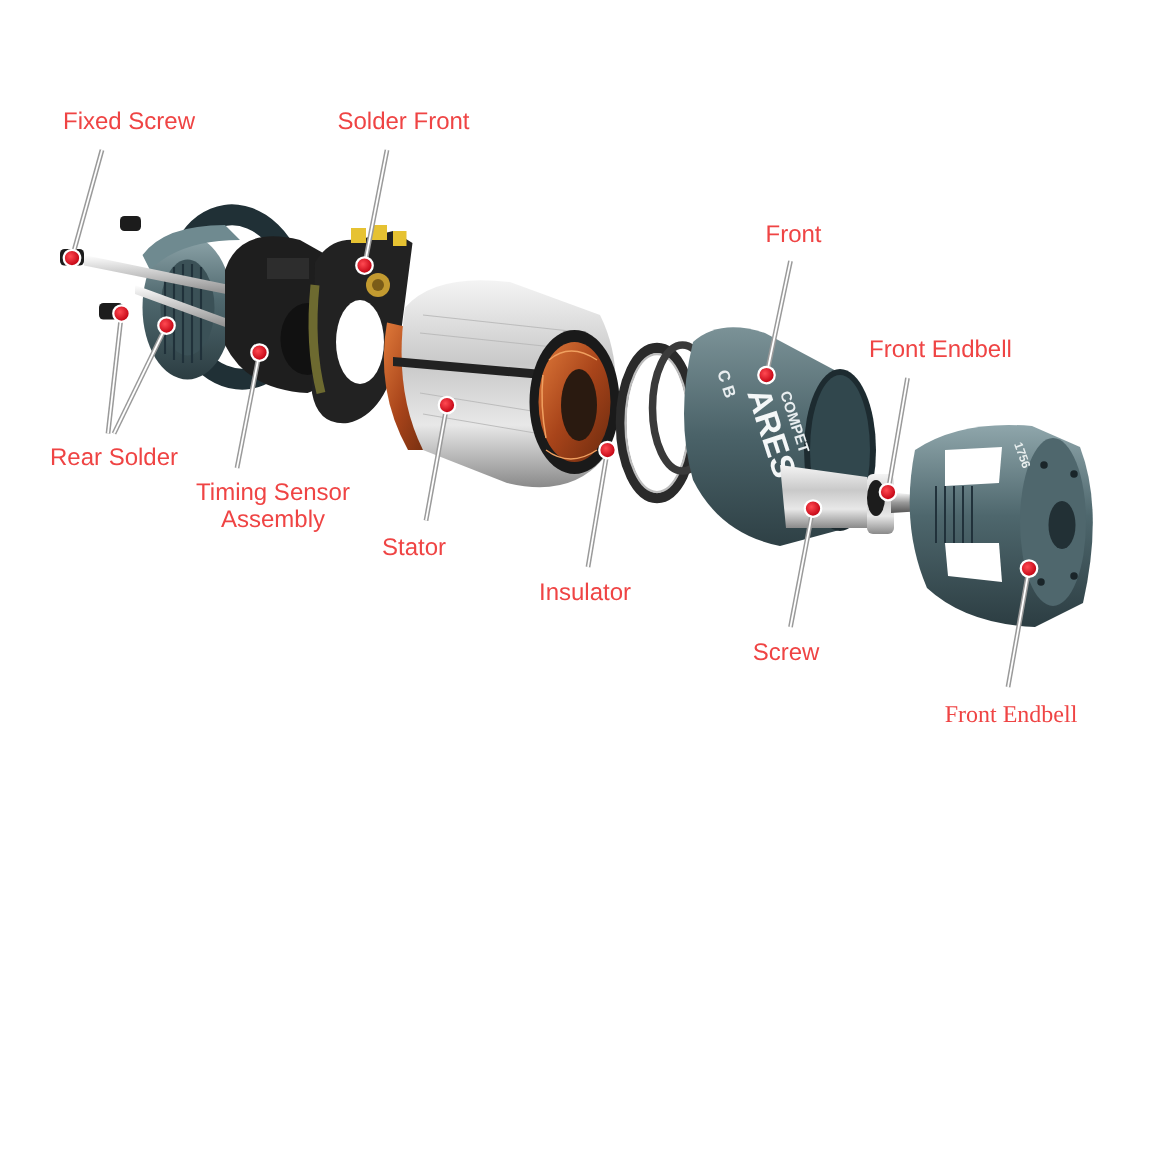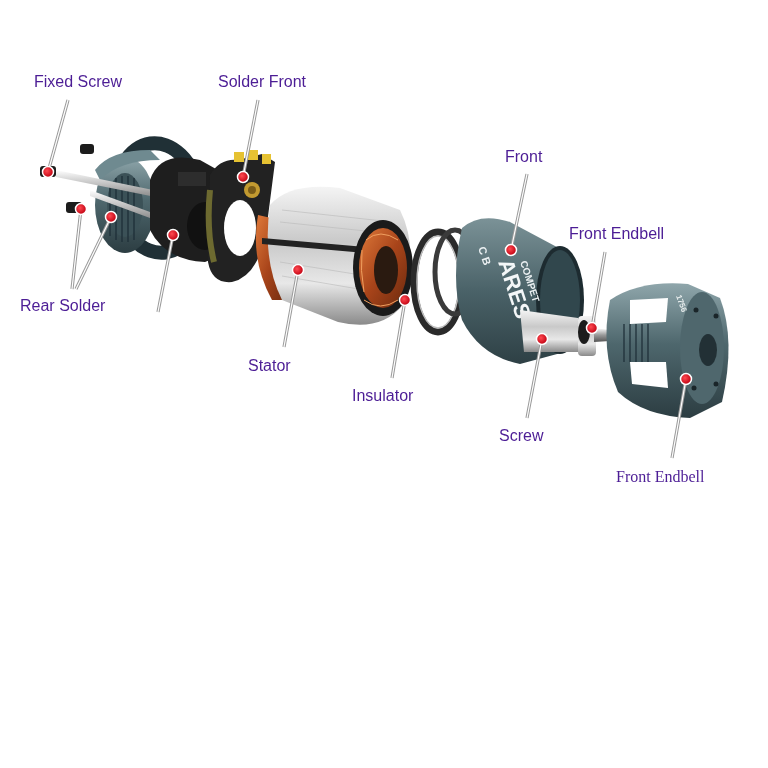--- a/index.html
+++ b/index.html
@@ -1,19 +1,19 @@
 <!DOCTYPE html>
 <html><head>
 <meta charset="utf-8">
 <style>
   html,body{margin:0;padding:0;background:#ffffff;}
   body{width:768px;height:768px;position:relative;overflow:hidden;font-family:"Liberation Sans",sans-serif;}
   #stage{position:absolute;left:0;top:0;width:768px;height:768px;}
   svg{position:absolute;left:0;top:0;}
-  .lbl{position:absolute;font-family:"Liberation Sans",sans-serif;font-size:16px;color:#4c1d95;line-height:18px;white-space:nowrap;text-align:left;}
+  .lbl{position:absolute;font-family:"Liberation Sans",sans-serif;font-size:16px;color:#ef4444;line-height:18px;white-space:nowrap;text-align:center;}
   .lbl.two{line-height:18px;}
 </style>
 </head>
 <body>
 
 <div id="stage">
 
 <svg width="768" height="768" viewBox="0 0 768 768">
   <defs>
     <linearGradient id="steel" x1="0" y1="0" x2="0" y2="1">
@@ -208,20 +208,24 @@
       <circle cx="592" cy="328" r="5.5"></circle>
       <circle cx="542" cy="339" r="5.5"></circle>
       <circle cx="686" cy="379" r="5.5"></circle>
     </g>
   </g>
 </svg>
 
 <div class="lbl" style="left:34px;top:73px;width:104px;">Fixed Screw</div>
 <div class="lbl" style="left:218px;top:73px;width:102px;">Solder Front</div>
 <div class="lbl" style="left:20px;top:297px;width:112px;">Rear Solder</div>
+<div class="lbl two" style="left:118px;top:320px;width:128px;">
+  <div>Timing Sensor</div>
+  <div>Assembly</div>
+</div>
 <div class="lbl" style="left:248px;top:357px;width:56px;">Stator</div>
 <div class="lbl" style="left:352px;top:387px;width:76px;">Insulator</div>
 <div class="lbl" style="left:505px;top:148px;width:48px;">Front</div>
 <div class="lbl" style="left:569px;top:225px;width:116px;">Front Endbell</div>
 <div class="lbl" style="left:499px;top:427px;width:50px;">Screw</div>
 <div class="lbl" style="left:616px;top:468px;width:116px;font-family:Liberation Serif, serif;">Front Endbell</div>
 
 </div>
 
 </body></html>

